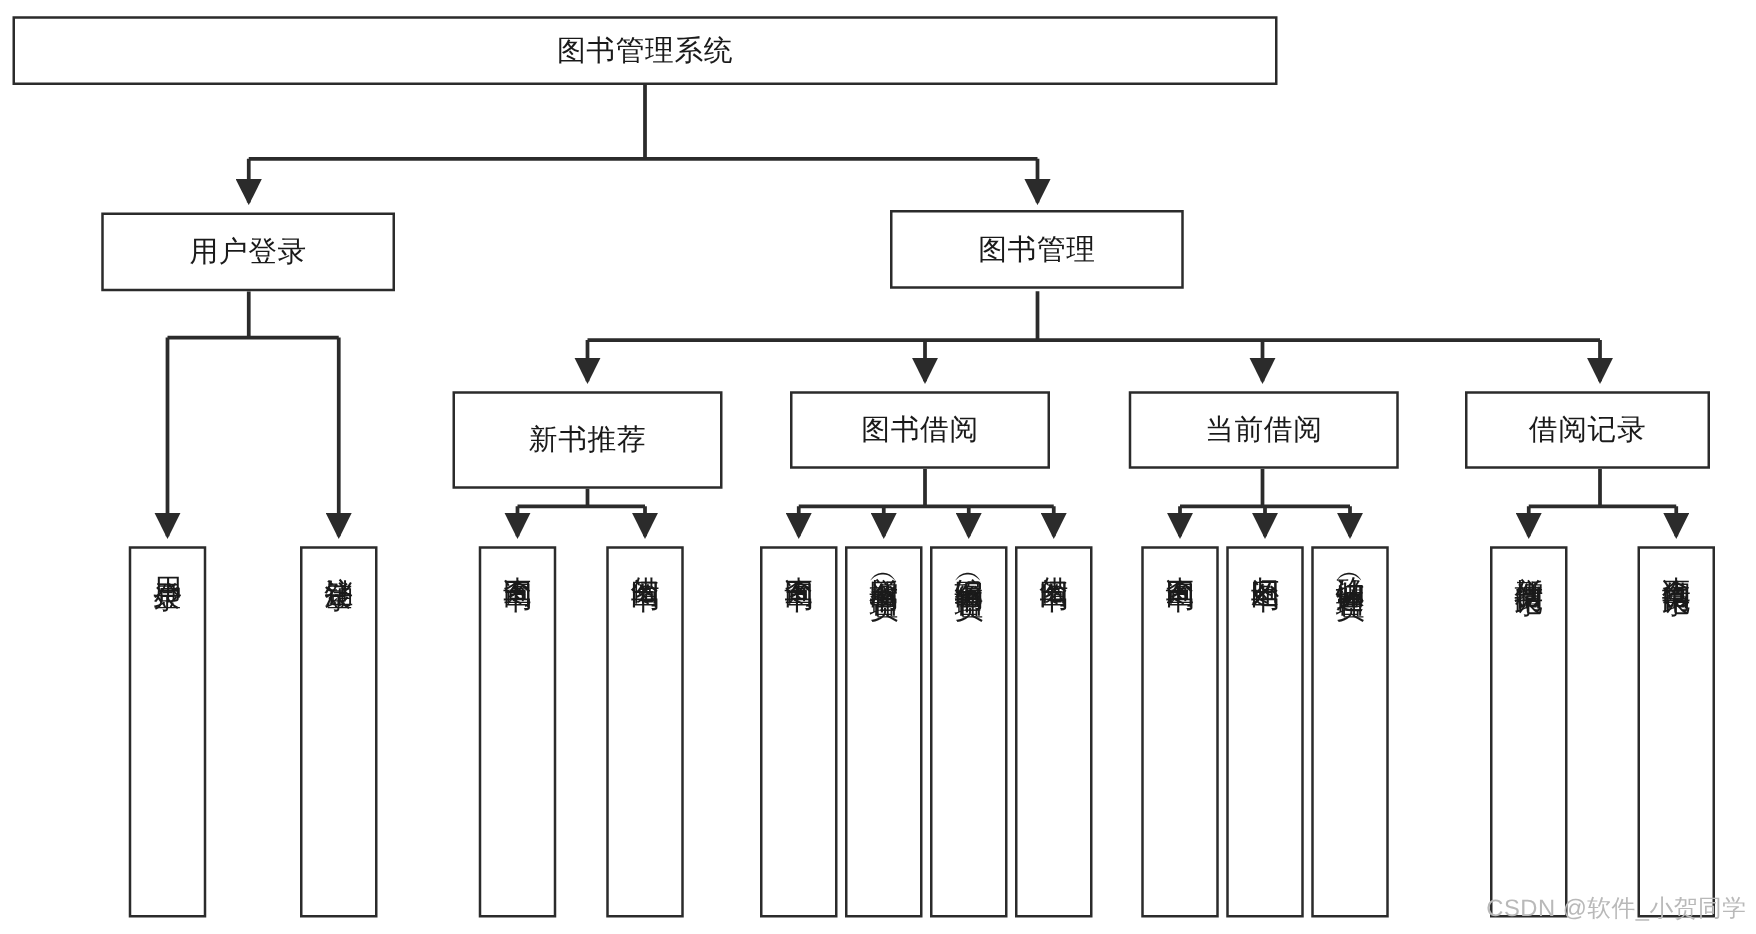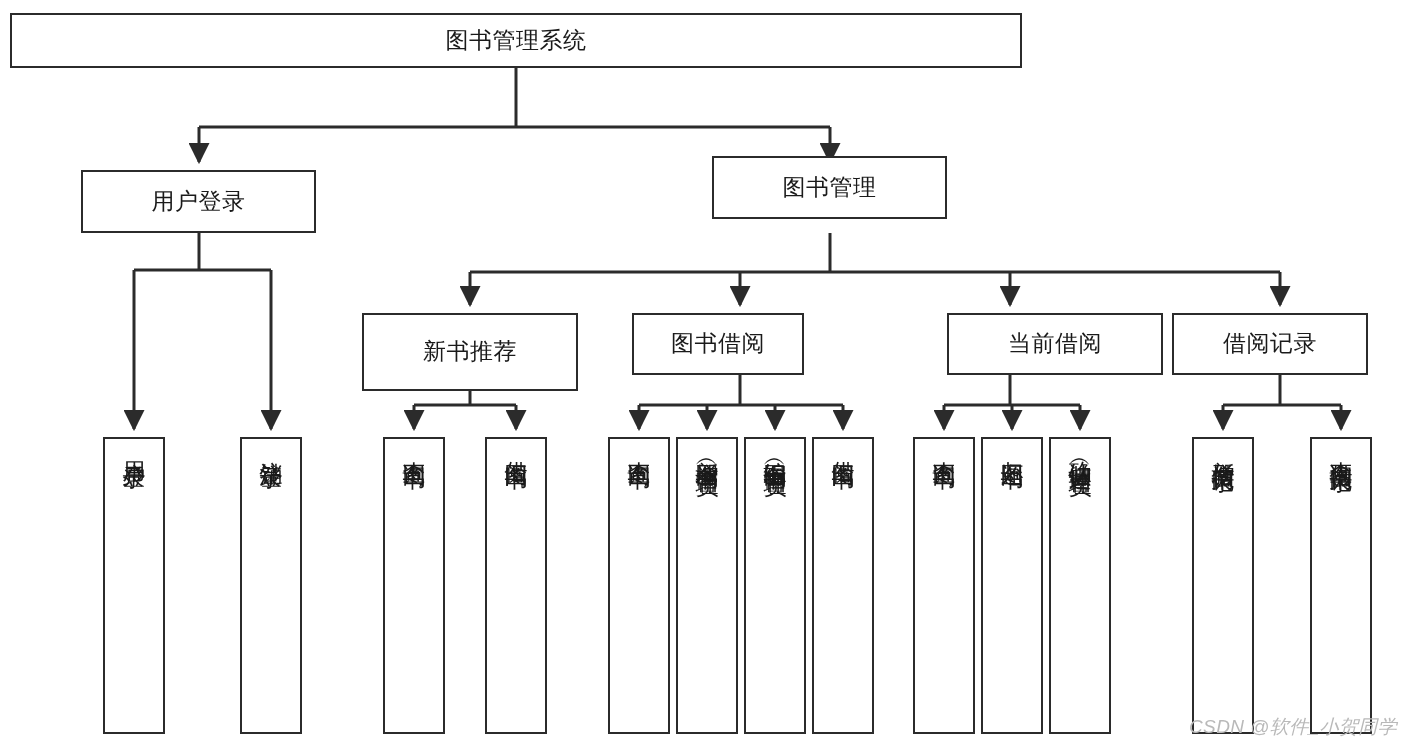--- a/index.html
+++ b/index.html
@@ -67,21 +67,20 @@
   }
   .watermark {
     position: absolute;
     left: 1189px;
     top: 714px;
     font-size: 19px;
     color: #b9b9b9;
     white-space: nowrap;
     letter-spacing: 0.4px;
     pointer-events: none;
-    font-style: italic;
   }
 </style>
 </head>
 <body>
 
 <div id="diagram-root">
 
   <svg id="diagram-svg" viewBox="0 0 1405 747" xmlns="http://www.w3.org/2000/svg">
     <defs>
       <marker id="arrow" viewBox="0 0 10 10" refX="9" refY="5" markerWidth="7" markerHeight="7" orient="auto-start-reverse">
@@ -132,31 +131,31 @@
     </g>
   </svg>
 
   <div class="node root horiz" style="left:10px; top:13px; width:1012px; height:55px;">
     <span class="node-label">图书管理系统</span>
   </div>
 
   <div class="node horiz" style="left:81px; top:170px; width:235px; height:63px;">
     <span class="node-label">用户登录</span>
   </div>
-  <div class="node horiz" style="left:712px; top:156px; width:235px; height:63px;">
+  <div class="node horiz" style="left:712px; top:168px; width:235px; height:63px;">
     <span class="node-label">图书管理</span>
   </div>
 
   <div class="node horiz" style="left:362px; top:313px; width:216px; height:78px;">
     <span class="node-label">新书推荐</span>
   </div>
-  <div class="node horiz" style="left:632px; top:313px; width:172px; height:62px;">
+  <div class="node horiz" style="left:632px; top:313px; width:208px; height:62px;">
     <span class="node-label">图书借阅</span>
   </div>
-  <div class="node horiz" style="left:903px; top:313px; width:216px; height:62px;margin-left:44px;">
+  <div class="node horiz" style="left:903px; top:313px; width:216px; height:62px;">
     <span class="node-label">当前借阅</span>
   </div>
   <div class="node horiz" style="left:1172px; top:313px; width:196px; height:62px;">
     <span class="node-label">借阅记录</span>
   </div>
 
   <div class="node leaf" style="left:103px; top:437px; width:62px; height:297px;">
     <span class="node-label">用户登录</span>
   </div>
   <div class="node leaf" style="left:240px; top:437px; width:62px; height:297px;">

